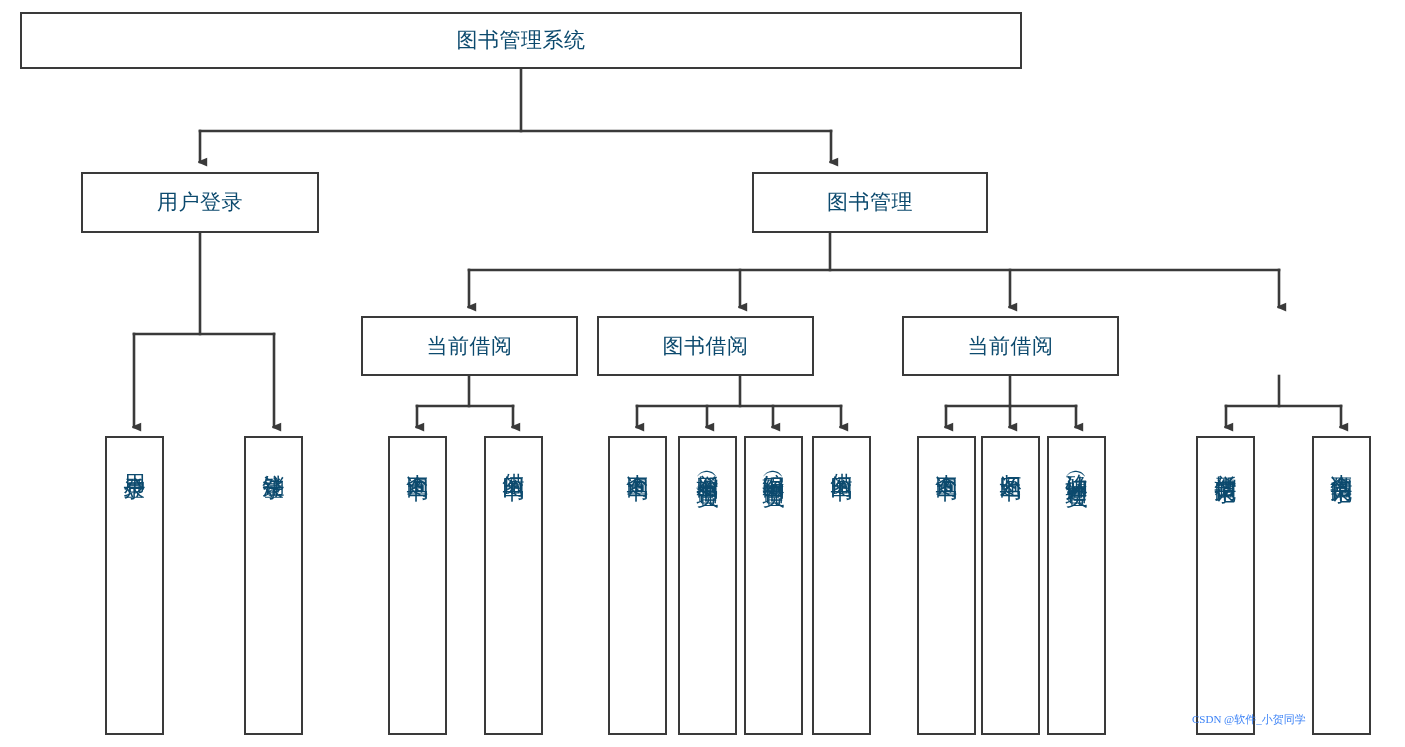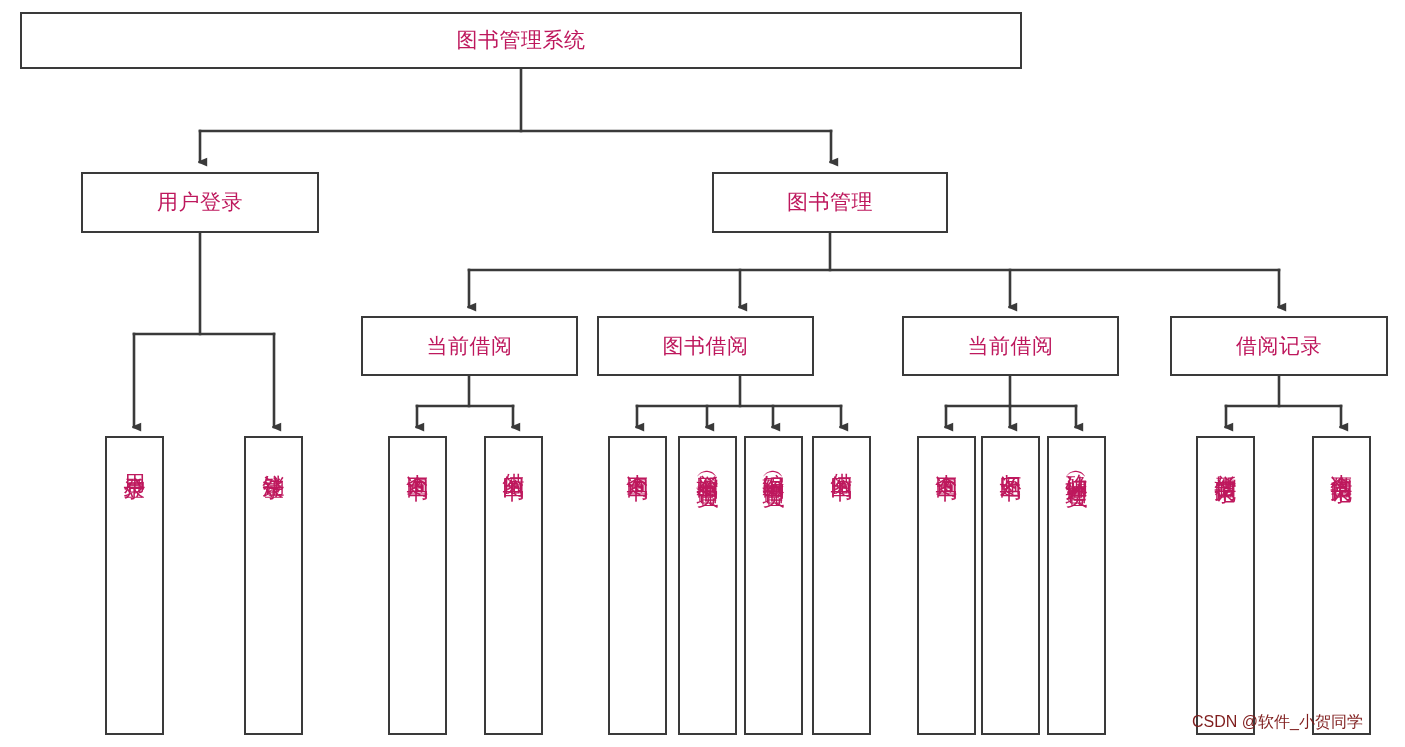--- a/index.html
+++ b/index.html
@@ -33,39 +33,39 @@
     align-items: center;
     justify-content: center;
     color: #1a1a1a;
   }
   .node-label {
     font-family: Liberation Serif, serif;
     font-size: 21px;
     line-height: 1.18;
     letter-spacing: 0.5px;
     white-space: nowrap;
-    color: #be185d;
+    color: #0c4a6e;
   }
   .node.vertical {
     align-items: flex-start;
     justify-content: center;
     padding-top: 18px;
   }
   .node.vertical .node-label {
     writing-mode: vertical-rl;
     text-orientation: upright;
     font-size: 22px;
     letter-spacing: 2px;
     line-height: 1;
   }
   .watermark {
     position: absolute;
-    font-family: Liberation Sans, sans-serif;
-    font-size: 16px;
-    color: #7f1d1d;
+    font-family: Liberation Serif, serif;
+    font-size: 11px;
+    color: #3b82f6;
     white-space: nowrap;
     pointer-events: none;
   }
 </style>
 </head>
 <body>
 
 <div id="canvas">
 
   <svg id="edges" viewBox="0 0 1405 747" xmlns="http://www.w3.org/2000/svg">
@@ -118,35 +118,32 @@
     </g>
   </svg>
 
   <div class="node" style="left:20px; top:12px; width:1002px; height:57px;">
     <span class="node-label">图书管理系统</span>
   </div>
 
   <div class="node" style="left:81px; top:172px; width:238px; height:61px;">
     <span class="node-label">用户登录</span>
   </div>
-  <div class="node" style="left:712px; top:172px; width:236px; height:61px;">
+  <div class="node" style="left:752px; top:172px; width:236px; height:61px;">
     <span class="node-label">图书管理</span>
   </div>
 
   <div class="node" style="left:361px; top:316px; width:217px; height:60px;">
     <span class="node-label">当前借阅</span>
   </div>
   <div class="node" style="left:597px; top:316px; width:217px; height:60px;">
     <span class="node-label">图书借阅</span>
   </div>
   <div class="node" style="left:902px; top:316px; width:217px; height:60px;justify-content:center;">
     <span class="node-label">当前借阅</span>
-  </div>
-  <div class="node" style="left:1170px; top:316px; width:218px; height:60px;">
-    <span class="node-label">借阅记录</span>
   </div>
 
   <div class="node vertical" style="left:105px; top:436px; width:59px; height:299px;">
     <span class="node-label">用户登录</span>
   </div>
   <div class="node vertical" style="left:244px; top:436px; width:59px; height:299px;">
     <span class="node-label">注销登录</span>
   </div>
 
   <div class="node vertical" style="left:388px; top:436px; width:59px; height:299px;">

